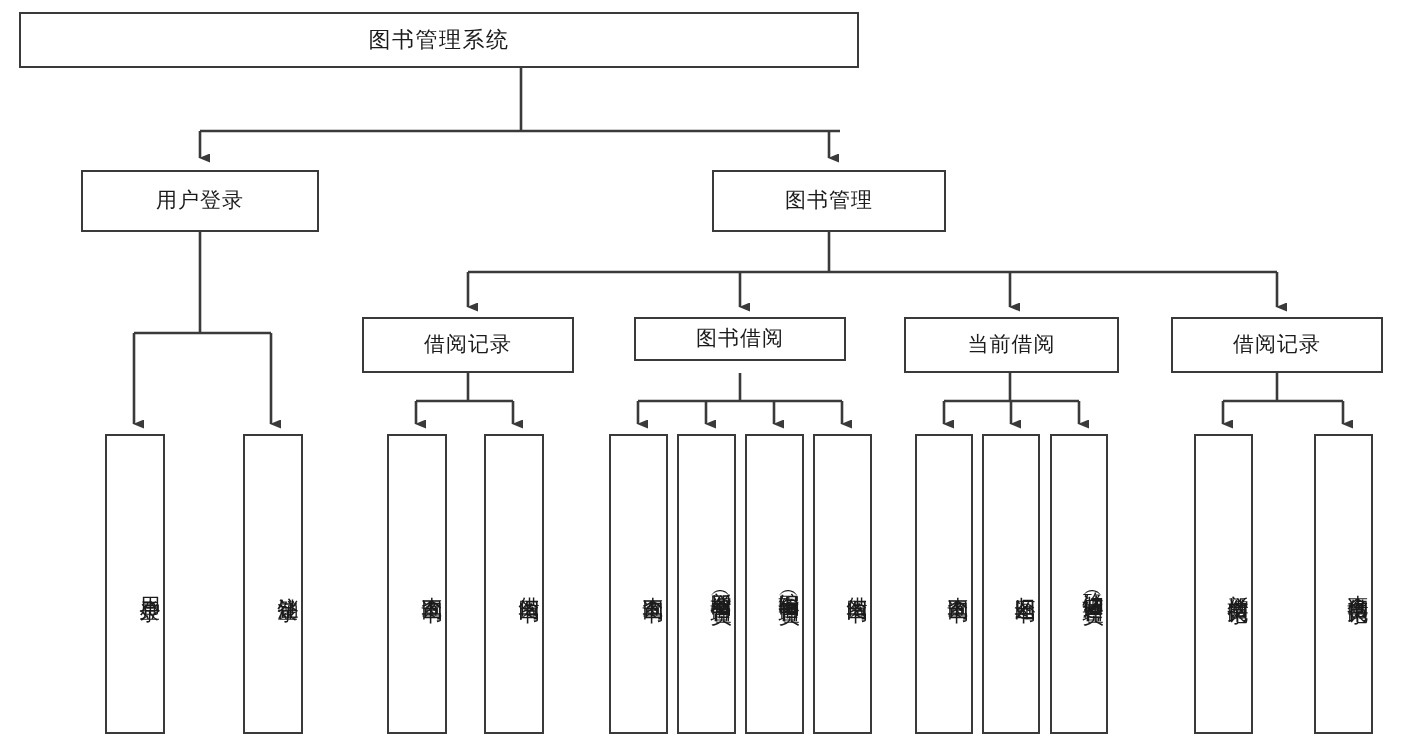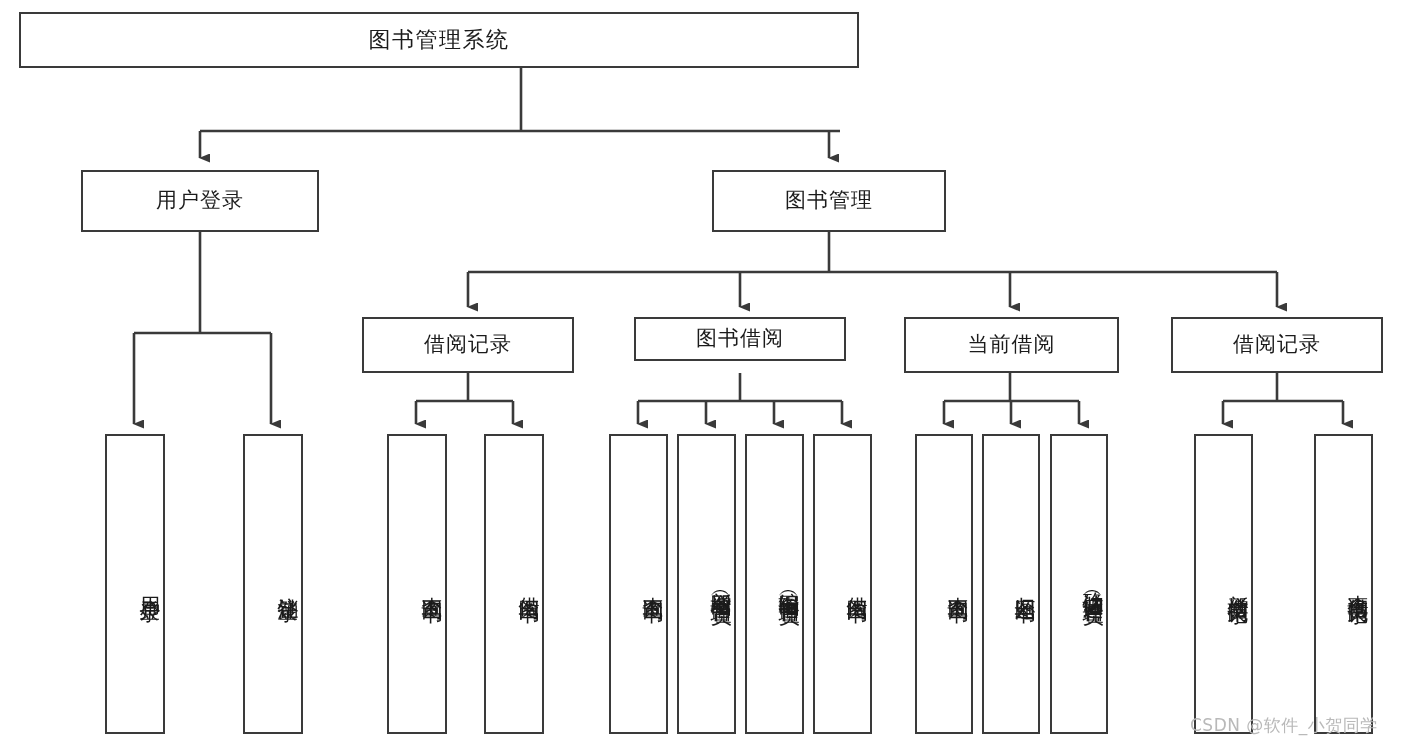--- a/index.html
+++ b/index.html
@@ -170,15 +170,14 @@
     <span class="vtext">确认归还（管理员）</span>
   </div>
 
   <div class="node vert" style="left:1194px; top:434px; width:59px; height:300px;">
     <span class="vtext">新增借阅记录</span>
   </div>
   <div class="node vert" style="left:1314px; top:434px; width:59px; height:300px;">
     <span class="vtext">查询借阅记录</span>
   </div>
 
-  <div class="watermark" style="left:1190px; top:714px;">CSDN @软件_小贺同学</div>
 
 </div>
 
 </body></html>

